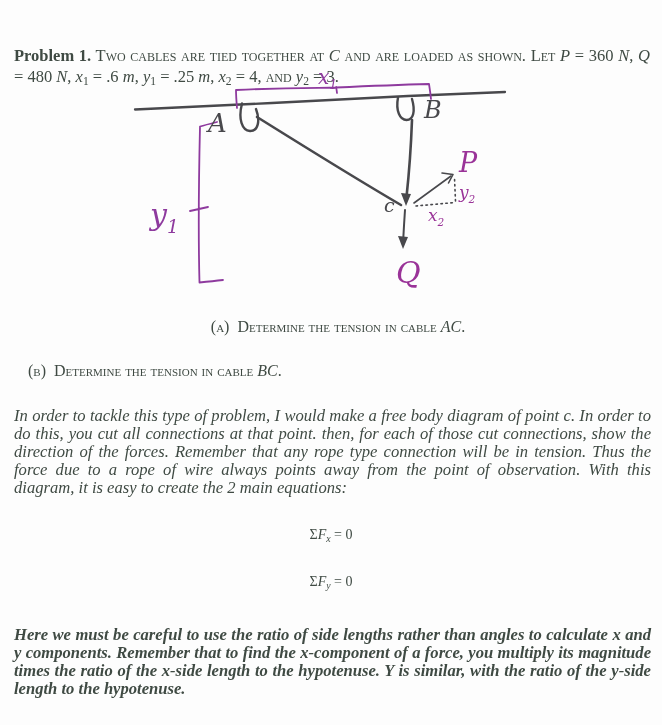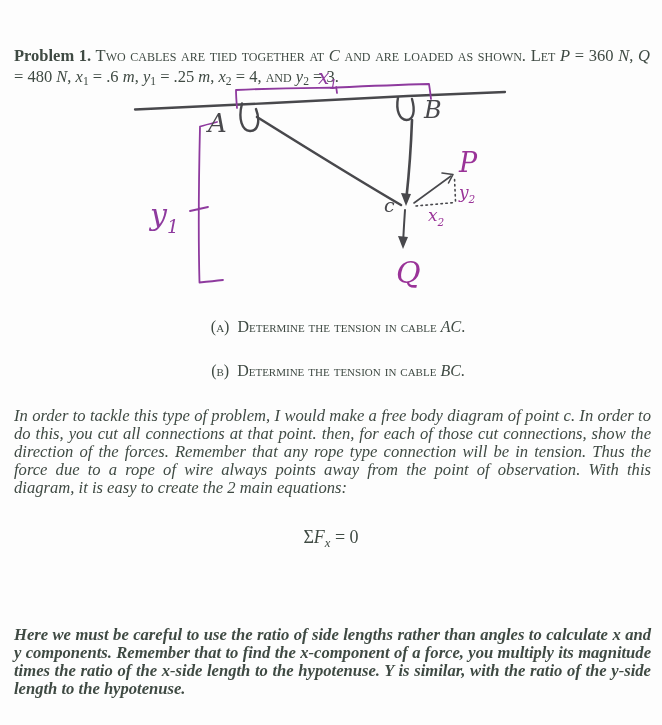--- a/index.html
+++ b/index.html
@@ -14,30 +14,30 @@
   }
   .page{position:absolute;inset:0;}
   .header{
     position:absolute;left:14px;top:6px;width:636px;
     font-size:16.5px;line-height:20.6px;text-align:justify;margin-top:40px;
   }
   .part{
     position:absolute;left:28px;width:620px;font-size:16px;line-height:19px;
   }
   .part-a{top:317px;text-align:center;}
-  .part-b{top:361px;text-align:center;}
+  .part-b{top:361px;}
   .para{
     position:absolute;left:14px;width:637px;
     font-style:italic;font-size:16.6px;line-height:18px;text-align:justify;
   }
   .para-1{top:407px;}
   .para-2{top:626px;font-weight:bold;}
   .equation{
     position:absolute;left:0;width:662px;text-align:center;
-    font-size:18px;
+    font-size:14px;
   }
   .eq-1{top:527px;}
   .eq-2{top:574px;}
   
   .run-b{font-weight:bold;}
   .run-sc{font-variant:small-caps;}
   .run-i{font-style:italic;}
   .run-sub{font-size:0.7em;vertical-align:-0.28em;}
   .run-subi{font-style:italic;font-size:0.7em;vertical-align:-0.28em;}
   
@@ -106,16 +106,17 @@
 
     <text class="hand hand-ink" x="384" y="152" font-size="19">c</text>
   </svg>
 
   <div class="part part-a"><span class="run run-sc">(a)&nbsp; Determine the tension in cable </span><span class="run run-i">AC</span><span class="run run-n">.</span></div>
   <div class="part part-b"><span class="run run-sc">(b)&nbsp; Determine the tension in cable </span><span class="run run-i">BC</span><span class="run run-n">.</span></div>
 
   <div class="para para-1">In order to tackle this type of problem, I would make a free body diagram of point c. In order to do this, you cut all connections at that point.  then, for each of those cut connections, show the direction of the forces.  Remember that any rope type connection will be in tension.  Thus the force due to a rope of wire always points away from the point of observation.  With this diagram, it is easy to create the 2 main equations:</div>
 
   <div class="equation eq-1"><span class="run run-n">Σ</span><span class="run run-i">F</span><span class="run run-subi">x</span><span class="run run-n"> = 0</span></div>
+  <div class="equation eq-2"><span class="run run-n">Σ</span><span class="run run-i">F</span><span class="run run-subi">y</span><span class="run run-n"> = 0</span></div>
 
   <div class="para para-2">Here we must be careful to use the ratio of side lengths rather than angles to calculate x and y components.  Remember that to find the x-component of a force, you multiply its magnitude times the ratio of the x-side length to the hypotenuse.  Y is similar, with the ratio of the y-side length to the hypotenuse.</div>
 
 </div>
 
 </body></html>

